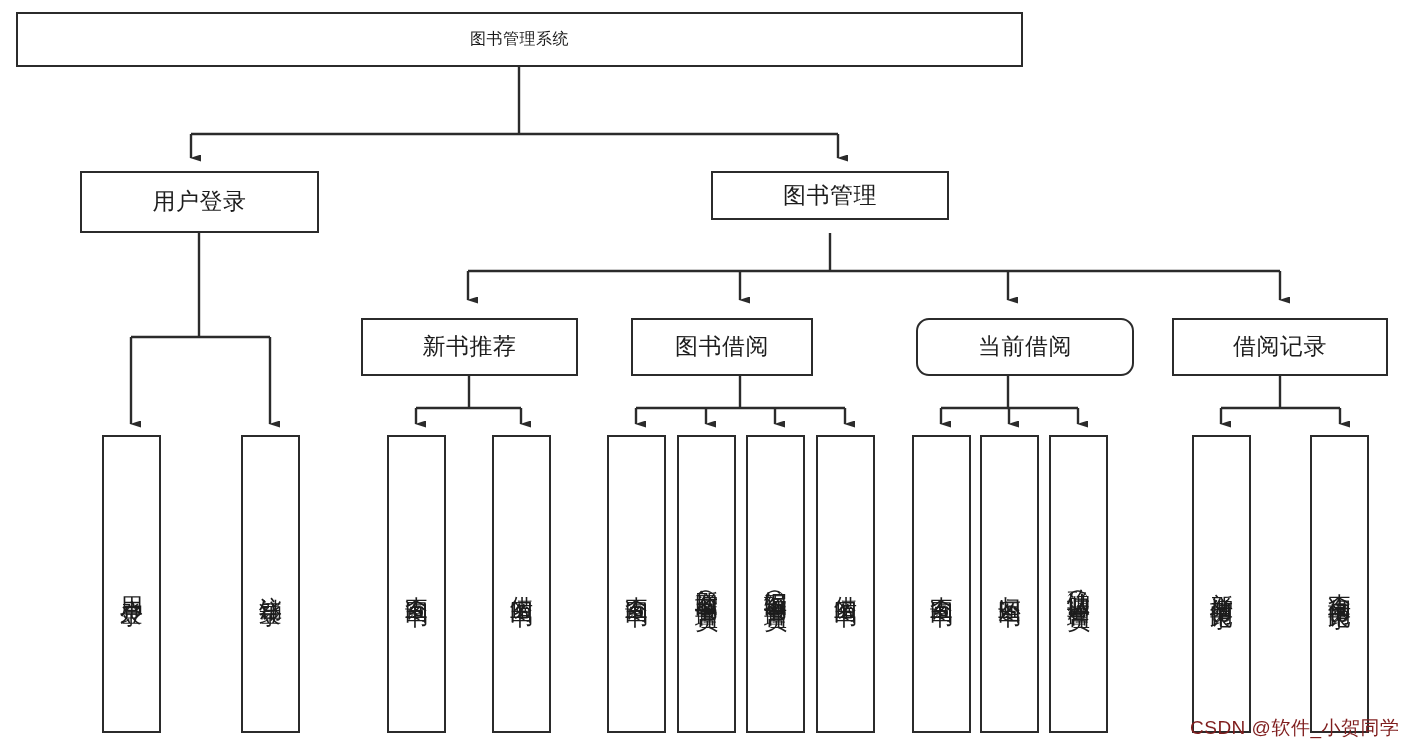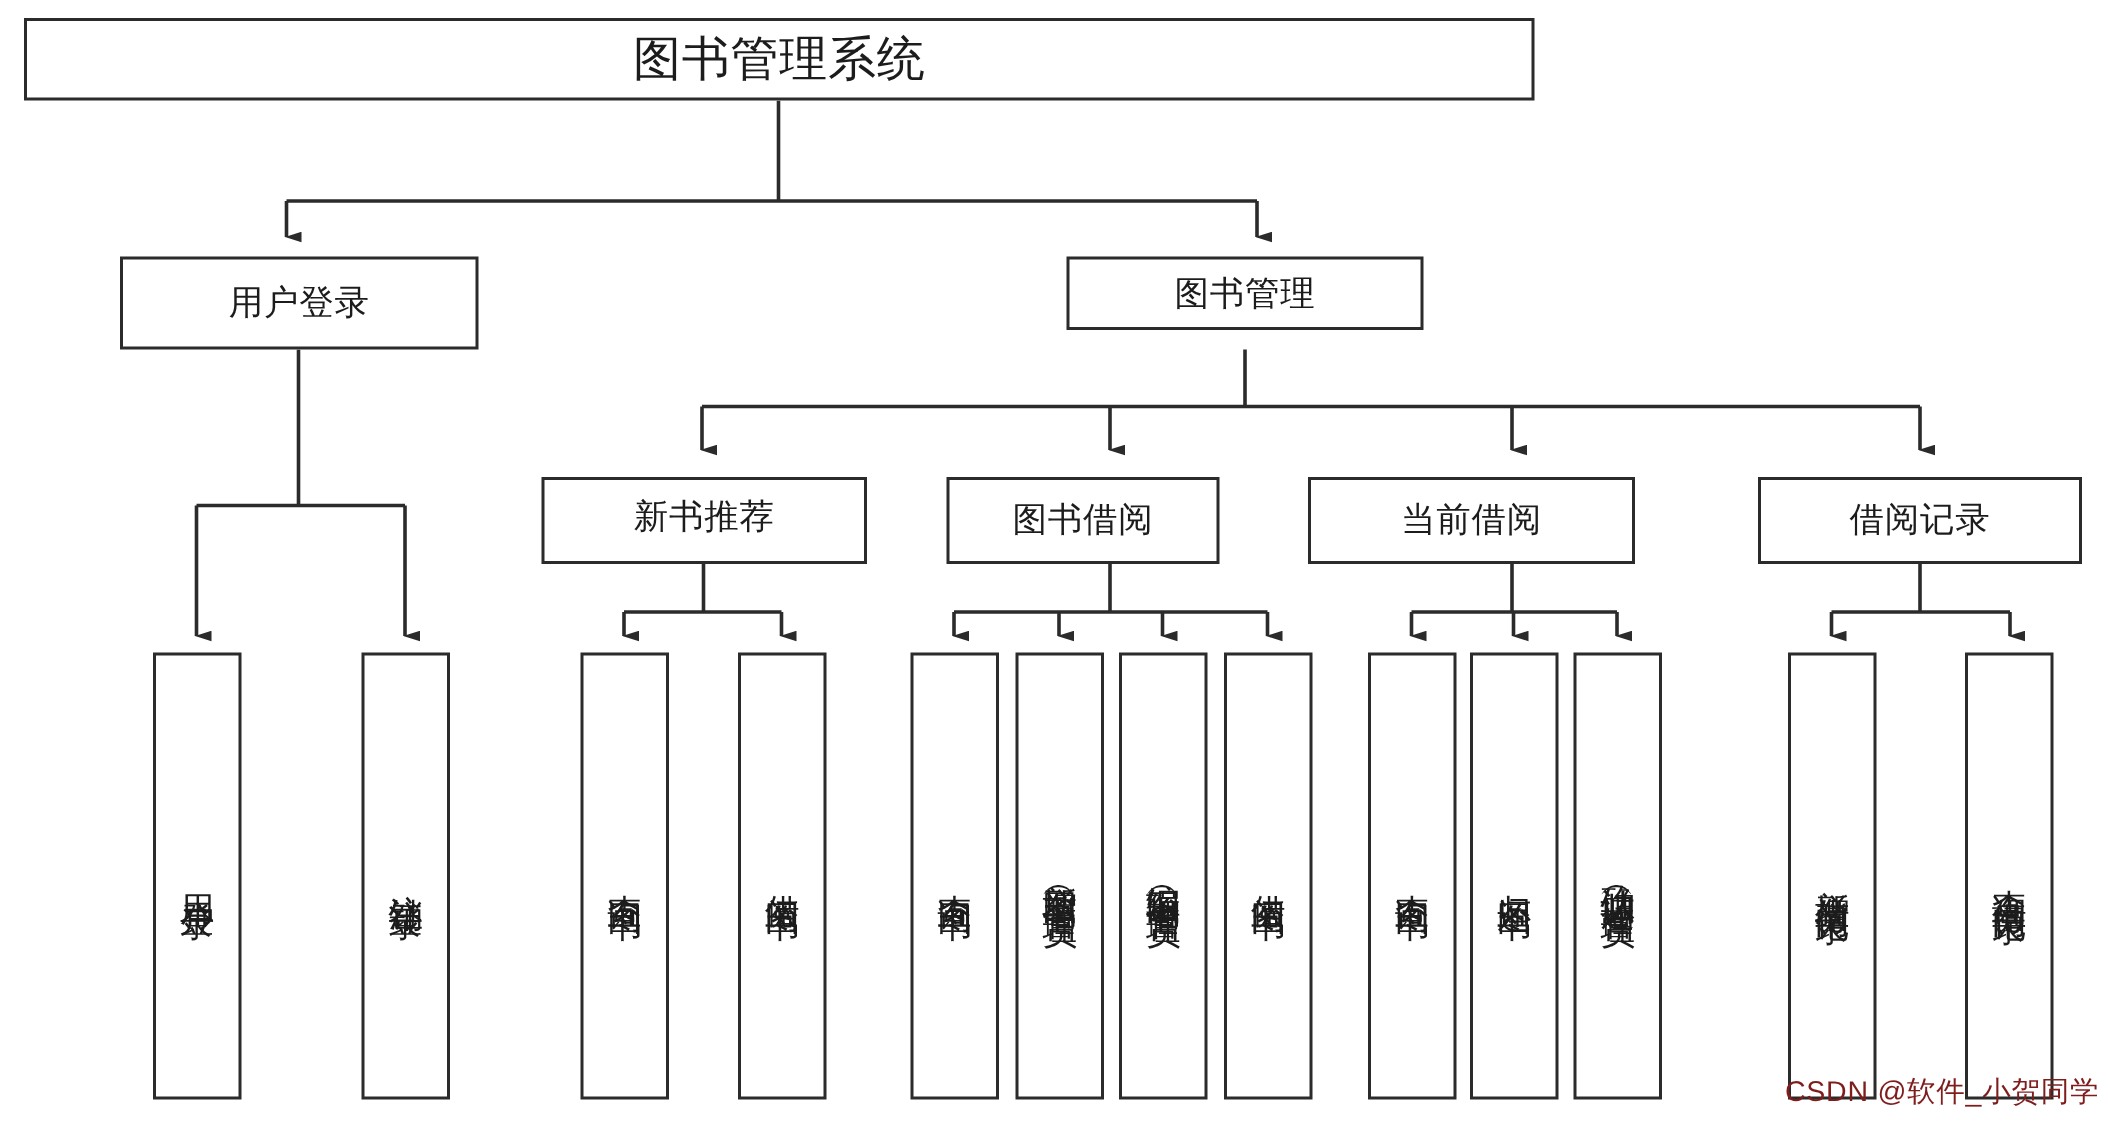--- a/index.html
+++ b/index.html
@@ -39,21 +39,21 @@
   }
   .node .label {
     color: #1c1c1c;
     line-height: 1.18;
     letter-spacing: 0.5px;
   }
   .node.horiz .label {
     font-size: 23px;
   }
   .node.root .label {
-    font-size: 32px;
+    font-size: 16px;
   }
   .node.vert {
     align-items: center;
     justify-content: center;
   }
   .node.vert .label {
     writing-mode: vertical-rl;
     text-orientation: upright;
     font-size: 23px;
     letter-spacing: 3px;
@@ -129,27 +129,27 @@
     <span class="label">图书管理系统</span>
   </div>
 
   <div class="node horiz" style="left:80px; top:171px; width:239px; height:62px;">
     <span class="label">用户登录</span>
   </div>
   <div class="node horiz" style="left:711px; top:171px; width:238px; height:49px;">
     <span class="label">图书管理</span>
   </div>
 
-  <div class="node horiz" style="left:361px; top:318px; width:217px; height:58px;font-family:Liberation Mono, monospace;">
+  <div class="node horiz" style="left:361px; top:318px; width:217px; height:58px;">
     <span class="label">新书推荐</span>
   </div>
   <div class="node horiz" style="left:631px; top:318px; width:182px; height:58px;">
     <span class="label">图书借阅</span>
   </div>
-  <div class="node horiz" style="left:872px; top:318px; width:218px; height:58px;">
+  <div class="node horiz" style="left:916px; top:318px; width:218px; height:58px;border-radius:13px;">
     <span class="label">当前借阅</span>
   </div>
   <div class="node horiz" style="left:1172px; top:318px; width:216px; height:58px;">
     <span class="label">借阅记录</span>
   </div>
 
   <div class="node vert" style="left:102px; top:435px; width:59px; height:298px;">
     <span class="label">用户登录</span>
   </div>
   <div class="node vert" style="left:241px; top:435px; width:59px; height:298px;">

